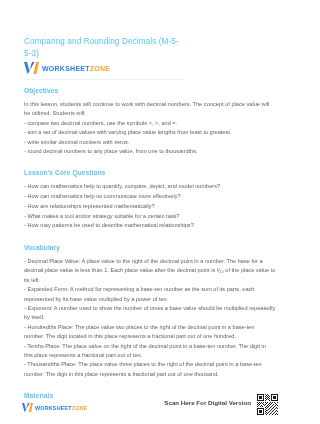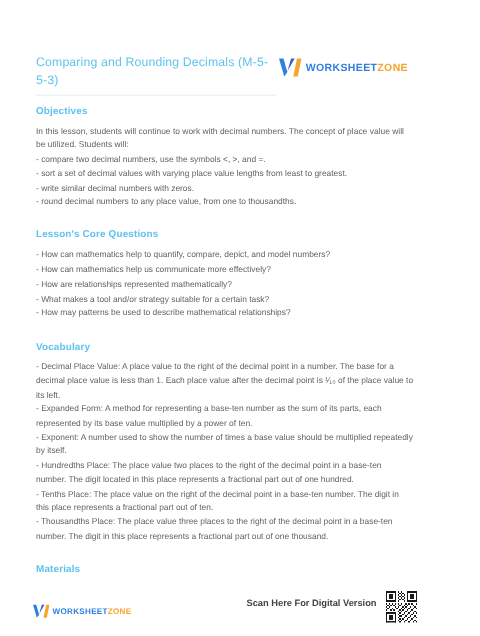--- a/index.html
+++ b/index.html
@@ -21,20 +21,21 @@
     height: 424px;
     box-sizing: border-box;
     padding: 0 24px;
     background: #ffffff;
   }
   .header {
     display: flex;
     align-items: flex-start;
     justify-content: center;
     padding-top: 36px;
+    flex-direction: column;
   }
   .title {
     color: #5ec2f0;
     font-size: 8.2px;
     line-height: 11.5px;
     font-weight: 400;
     max-width: 162px;
     letter-spacing: 0.1px;
   }
   .logo {

